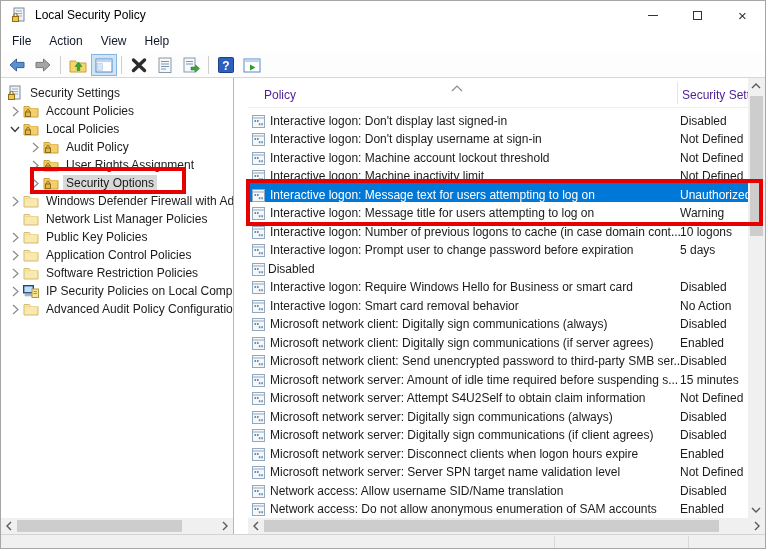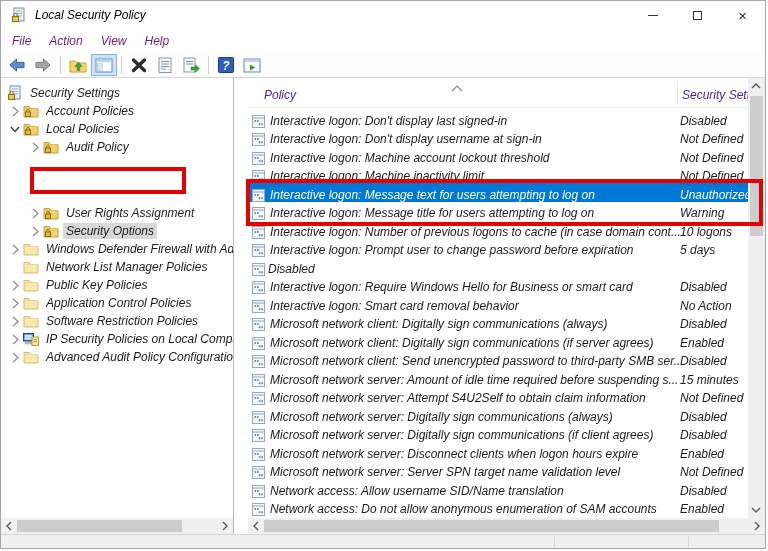--- a/index.html
+++ b/index.html
@@ -1,32 +1,32 @@
 <!DOCTYPE html>
 <html><head>
 <meta charset="utf-8">
 <style>
   * { box-sizing: border-box; margin: 0; padding: 0; }
   html,body { width:768px; height:551px; background:#fff; }
   body { font-family:"Liberation Sans","DejaVu Sans",sans-serif; font-size:12px; color:#1b1b1b; }
-  .window { position:relative; width:766px; height:549px; border:1px solid #a6a6a6; background:#fff; overflow:hidden;font-style:italic; }
+  .window { position:relative; width:766px; height:549px; border:1px solid #a6a6a6; background:#fff; overflow:hidden; }
 
   
   .titlebar { position:absolute; top:0; left:0; right:0; height:28px; display:flex; align-items:center; background:#fff; }
   .titlebar .app-icon { margin-left:10px; width:16px; height:16px; }
   .titlebar .title { margin-left:8px; font-size:12px; color:#000; }
   .win-controls { position:absolute; right:0; top:0; height:28px; display:flex; }
   .win-btn { width:45px; height:28px; display:flex; align-items:center; justify-content:center; color:#333; }
   .glyph-min { width:10px; height:1px; background:#333; display:block; }
   .glyph-max { width:9px; height:9px; border:1px solid #333; display:block; }
   .glyph-close { font-size:15px; line-height:1; color:#333; }
 
   
   .menubar { position:absolute; top:28px; left:0; right:0; height:24px; display:flex; align-items:center; background:#fff; padding-left:2px; }
-  .menu-item { padding:3px 9px; color:#701a75; }
+  .menu-item { padding:3px 9px; color:#0f172a; }
 
   
   .toolbar { position:absolute; top:52px; left:0; right:0; height:25px; display:flex; align-items:center; background:#fdfdfd; border-bottom:1px solid #d7d7d7; padding-left:3px; }
   .tb-btn { width:26px; height:22px; display:flex; align-items:center; justify-content:center; border:1px solid transparent; }
   .tb-btn.active { background:#cde4f7; border:1px solid #84b6e0; }
   .tb-sep { width:1px; height:18px; background:#d0d0d0; margin:0 4px; }
 
   
   .main { position:absolute; top:77px; left:0; right:0; height:456px; background:#fff; }
   .tree-pane { position:absolute; left:0; top:0; width:233px; height:456px; border-right:1px solid #b8b8b8; background:#fff; }
@@ -230,21 +230,21 @@
             <span class="tree-icon">
               <svg width="16" height="14" viewBox="0 0 16 14">
                 <path d="M1 2.5 h5.2 l1.6 2 H15 v8.5 H1 Z" fill="#f3cf6d" stroke="#c8a23a"></path>
                 <path d="M1 4.5 h14" stroke="#e4bd55"></path>
                 <rect x="2.5" y="8" width="5" height="4.5" fill="#e8b93c" stroke="#8a6d1f"></rect>
                 <path d="M3.6 8 v-1.1 a1.4 1.4 0 0 1 2.8 0 V8" fill="none" stroke="#8a6d1f"></path>
               </svg>
             </span>
             <span class="tree-label">Audit Policy</span>
           </div>
-          <div class="tree-row" style="padding-left: 26px; margin-top: 48px;">
+          <div class="tree-row" style="padding-left: 26px;">
             <span class="tree-chevron">
               <svg width="7" height="11" viewBox="0 0 7 11">
                 <path d="M1 1 L6 5.5 L1 10" fill="none" stroke="#8a8a8a" stroke-width="1.2"></path>
               </svg>
             </span>
             <span class="tree-icon">
               <svg width="16" height="14" viewBox="0 0 16 14">
                 <path d="M1 2.5 h5.2 l1.6 2 H15 v8.5 H1 Z" fill="#f3cf6d" stroke="#c8a23a"></path>
                 <path d="M1 4.5 h14" stroke="#e4bd55"></path>
                 <rect x="2.5" y="8" width="5" height="4.5" fill="#e8b93c" stroke="#8a6d1f"></rect>

